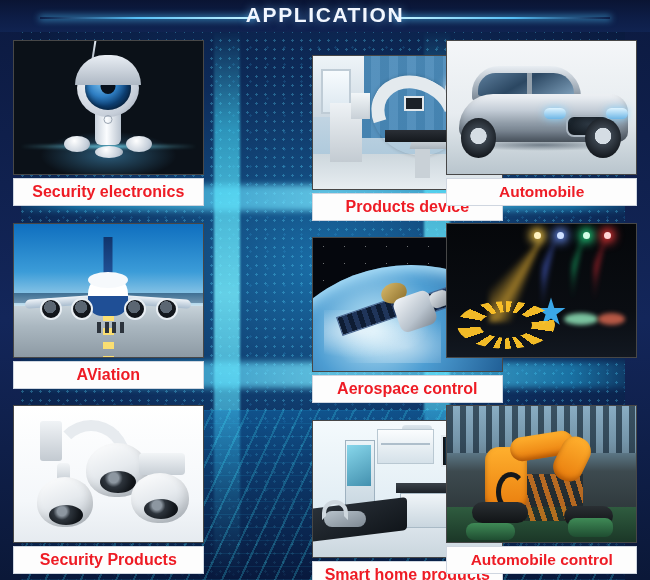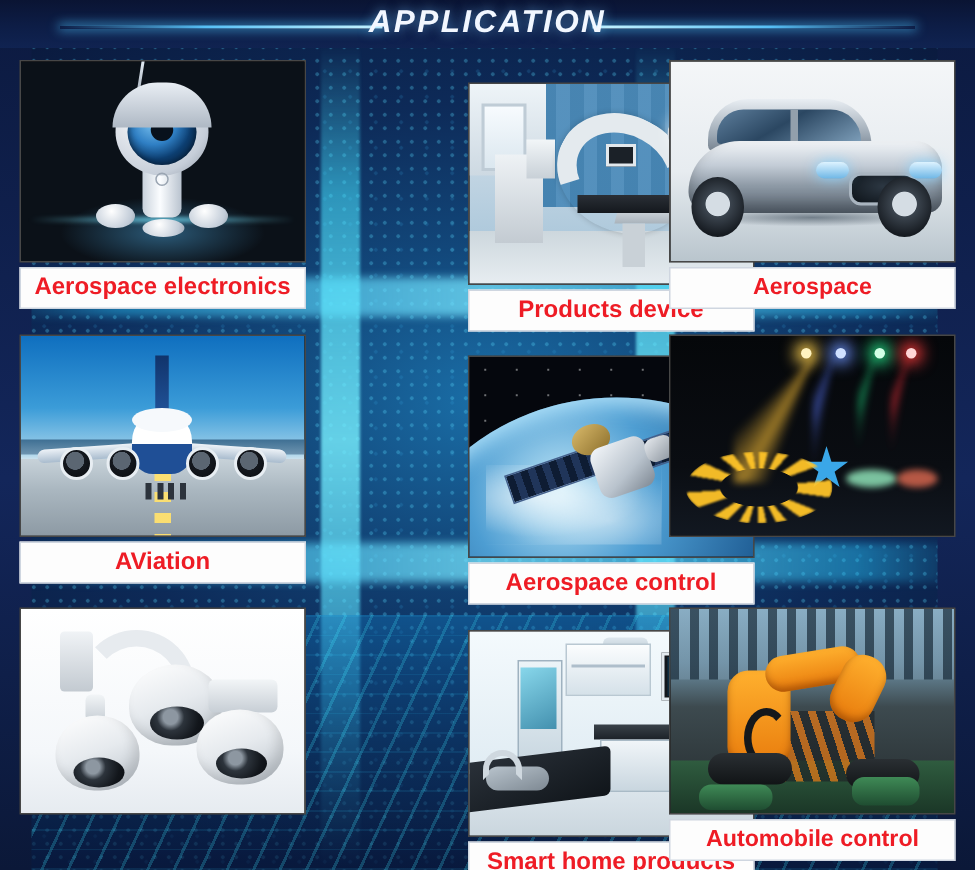--- a/index.html
+++ b/index.html
@@ -67,21 +67,20 @@
     background: linear-gradient(180deg,#0c1a40,#13265a 55%,#0b1838 100%);
   }
   .edge-l { left:0; width:21px; }
   .edge-r { right:0; width:25px; }
 
   
   .header {
     position:absolute; left:0; top:0; width:650px; height:32px;
     background: linear-gradient(180deg,#0a1433 0%, #0d1d46 55%, #102351 100%);
     z-index: 6;
-    font-style: italic;
   }
   .hline {
     position:absolute; top:17px; height:2px;
     background: linear-gradient(90deg, rgba(30,120,200,0) 0%, rgba(90,200,255,.95) 45%, rgba(200,245,255,1) 100%);
     box-shadow: 0 0 7px 1px rgba(80,200,255,.75);
   }
   .hline.left  { left:40px;  width:215px; }
   .hline.right { right:40px; width:215px;
     background: linear-gradient(90deg, rgba(200,245,255,1) 0%, rgba(90,200,255,.95) 55%, rgba(30,120,200,0) 100%); }
   .header-title {
@@ -425,21 +424,21 @@
         <div class="ce-body"></div>
         <div class="ce-head"></div>
         <div class="ce-visor"></div>
         <div class="ce-pupil"></div>
         <div class="ce-cap"></div>
         <div class="ce-btn"></div>
         <div class="ce-foot l"></div>
         <div class="ce-foot r"></div>
         <div class="ce-foot c"></div>
       </div>
-      <div class="label">Aerospace electronics</div>
+      <div class="label">Security electronics</div>
     </div>
 
     <div class="cell c1 row1">
       <div class="thumb">
         <div class="fill md-wall"></div>
         <div class="md-bluewall"></div>
         <div class="md-bluewall2"></div>
         <div class="md-window"></div>
         <div class="md-floor"></div>
         <div class="md-cart"></div>
@@ -462,21 +461,21 @@
         <div class="au-roof"></div>
         <div class="au-glass"></div>
         <div class="au-pillar"></div>
         <div class="au-body"></div>
         <div class="au-grille"></div>
         <div class="au-lamp l"></div>
         <div class="au-lamp r"></div>
         <div class="au-wheel b"></div>
         <div class="au-wheel f"></div>
       </div>
-      <div class="label">Aerospace</div>
+      <div class="label">Automobile</div>
     </div>
 
     <div class="cell c0 row2">
       <div class="thumb">
         <div class="fill av-sky"></div>
         <div class="av-hill"></div>
         <div class="av-runway"></div>
         <div class="av-centerline"></div>
         <div class="av-tail"></div>
         <div class="av-wing l"></div>
@@ -542,20 +541,21 @@
           <div class="cam-arm"></div>
           <div class="cam-dome"></div>
           <div class="cam-lens"></div>
         </div>
         <div class="cam c2b">
           <div class="cam-arm"></div>
           <div class="cam-dome"></div>
           <div class="cam-lens"></div>
         </div>
       </div>
+      <div class="label">Security Products</div>
     </div>
 
     <div class="cell c1 row3">
       <div class="thumb">
         <div class="fill sh-bg"></div>
         <div class="sh-wall"></div>
         <div class="sh-floor"></div>
         <div class="sh-hood"></div>
         <div class="sh-upper"></div>
         <div class="sh-shelf"></div>

